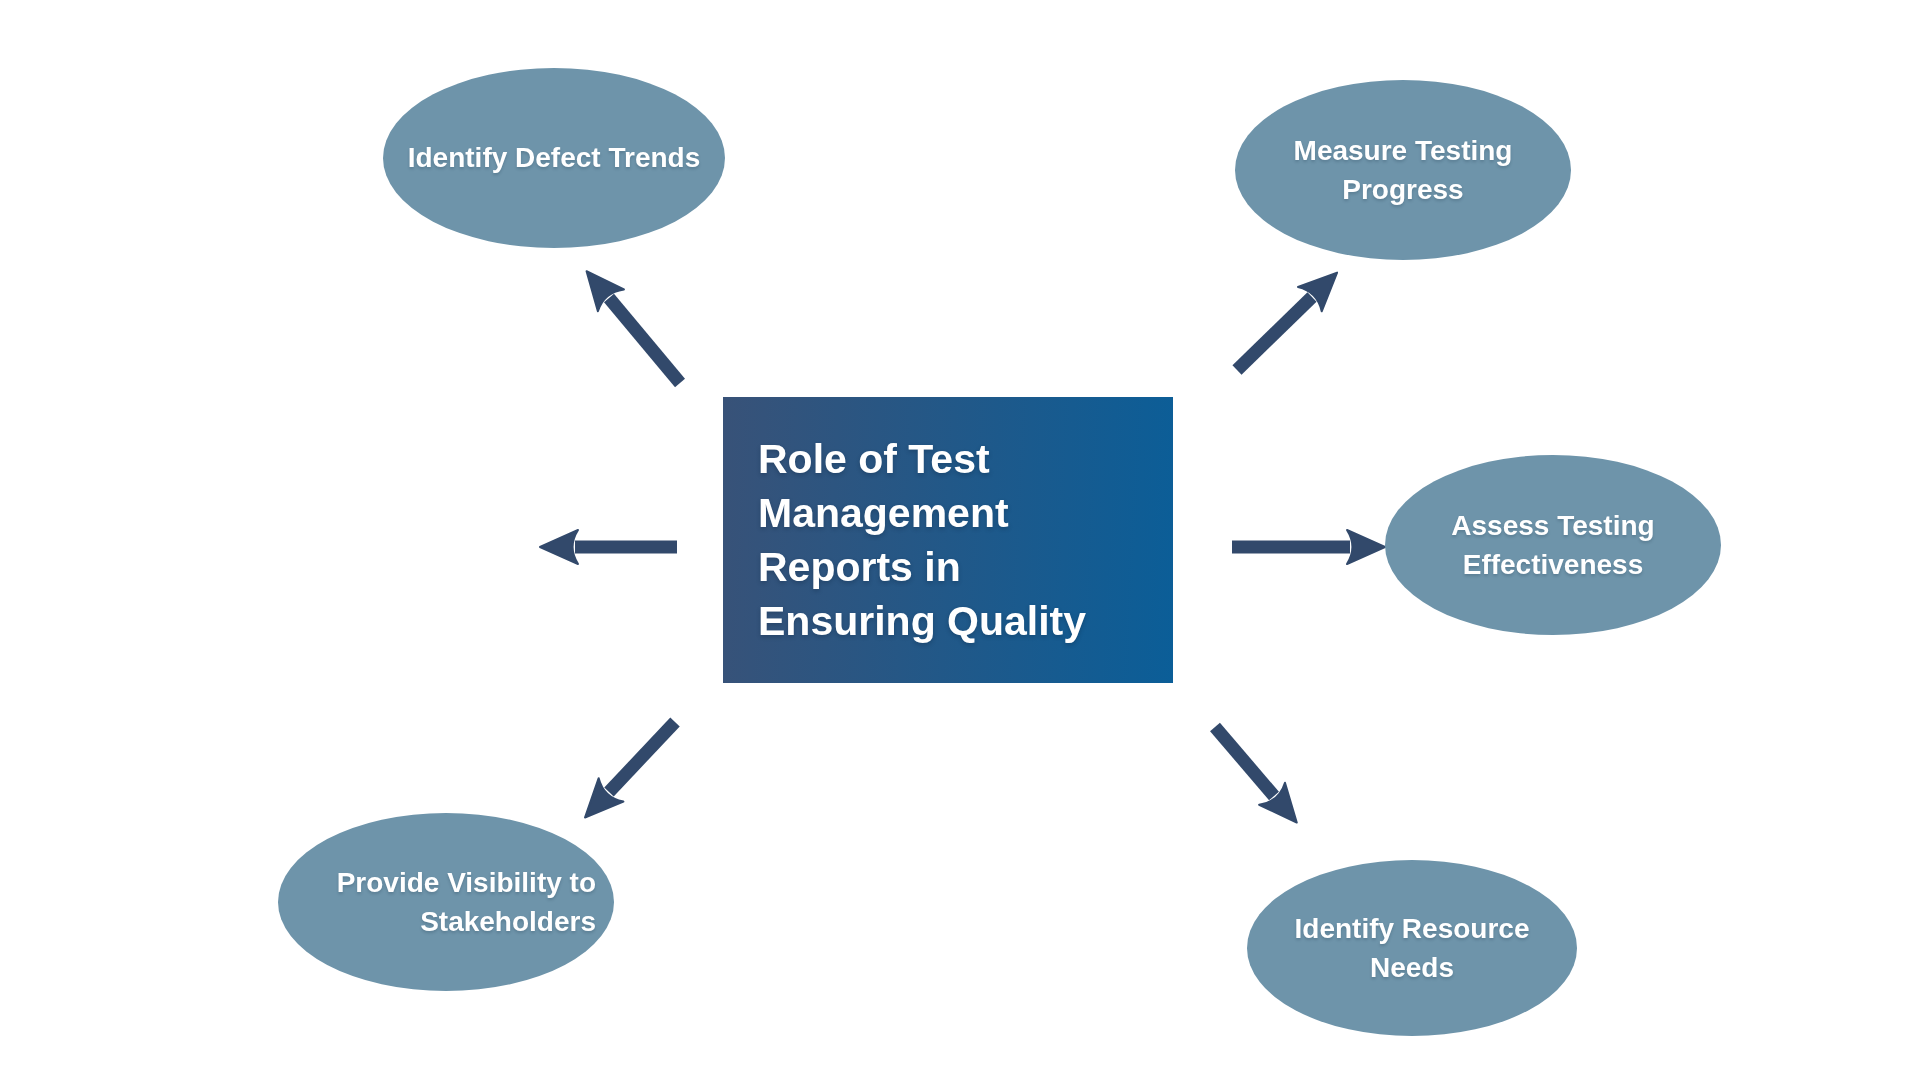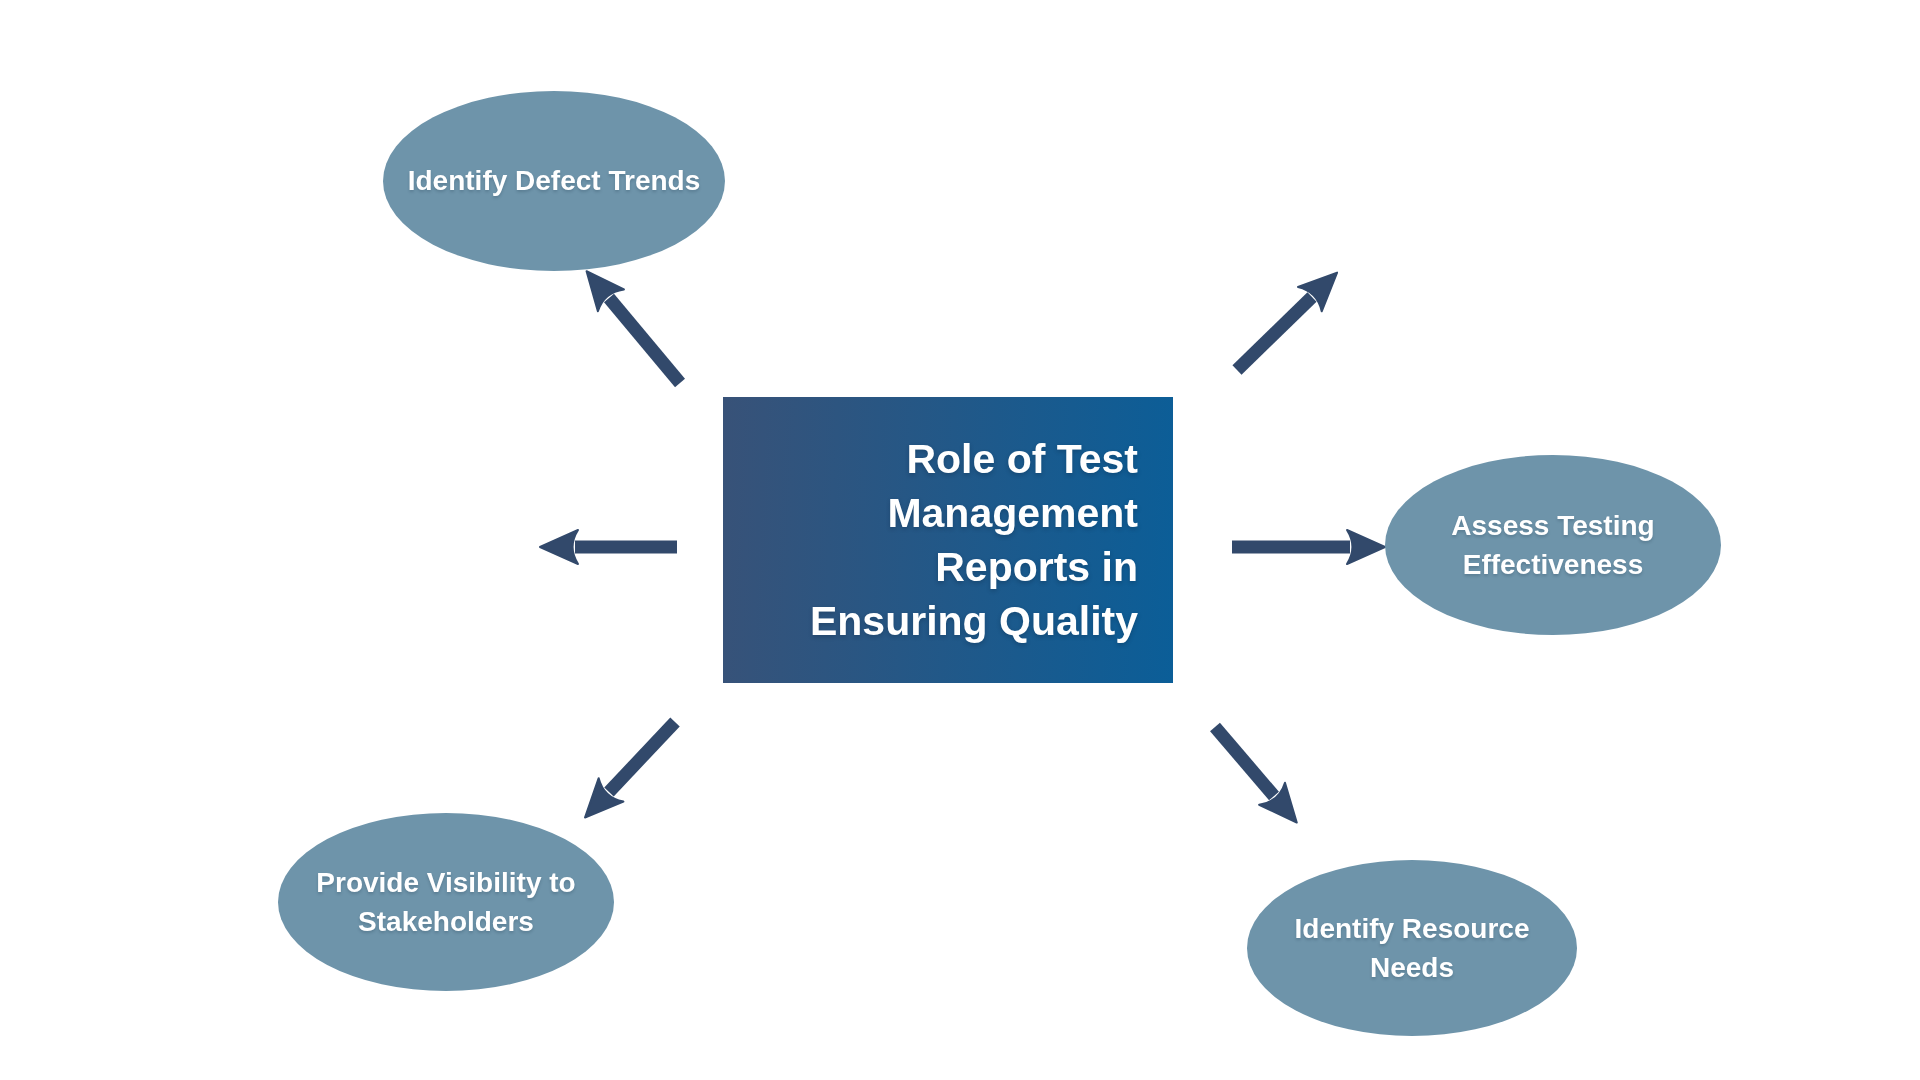--- a/index.html
+++ b/index.html
@@ -52,37 +52,37 @@
   .center-box {
     position: absolute;
     left: 723px; top: 397px;
     width: 450px; height: 286px;
     background: linear-gradient(93deg,
       var(--center-gradient-left, #385278) 0%,
       var(--center-gradient-right, #0b5e98) 100%);
     display: flex;
     align-items: center;
     justify-content: center;
-    text-align: right;
+    text-align: left;
   }
   .center-label {
     display: inline-block;
     max-width: 380px;
     color: var(--center-text, #ffffff);
     font-size: 41px;
     font-weight: bold;
     line-height: 1.32;
     text-shadow: 0 2px 4px rgba(10, 30, 50, 0.28);
   }
   
-  .node-top-left      { left: 383px;  top: 91px;  width: 342px; height: 180px; }
+  .node-top-left      { left: 383px;  top: 68px;  width: 342px; height: 180px; }
   .node-top-right     { left: 1235px; top: 80px;  width: 336px; height: 180px; }
   .node-middle-left   { left: 185px;  top: 454px; width: 340px; height: 178px; }
   .node-middle-right  { left: 1385px; top: 455px; width: 336px; height: 180px; }
-  .node-bottom-left   { left: 278px;  top: 813px; width: 336px; height: 178px; }
+  .node-bottom-left   { left: 278px;  top: 813px; width: 336px; height: 178px; text-align: right; }
   .node-bottom-right  { left: 1247px; top: 860px; width: 330px; height: 176px; }
 </style>
 </head>
 <body>
 
 <div class="canvas">
 
   <svg class="arrow-layer" viewBox="0 0 1920 1080" xmlns="http://www.w3.org/2000/svg">
     <defs>
       <marker id="head" markerUnits="userSpaceOnUse" markerWidth="46" markerHeight="46" refX="6" refY="22" orient="auto">
@@ -98,20 +98,23 @@
   </svg>
 
   <div class="center-box">
     <span class="center-label">Role of Test Management Reports in Ensuring Quality</span>
   </div>
 
   <div class="node node-top-left">
     <span class="node-label">Identify Defect Trends</span>
   </div>
 
+  <div class="node node-top-right">
+    <span class="node-label">Measure Testing Progress</span>
+  </div>
 
 
   <div class="node node-middle-right">
     <span class="node-label">Assess Testing Effectiveness</span>
   </div>
 
   <div class="node node-bottom-left">
     <span class="node-label">Provide Visibility to Stakeholders</span>
   </div>
 

